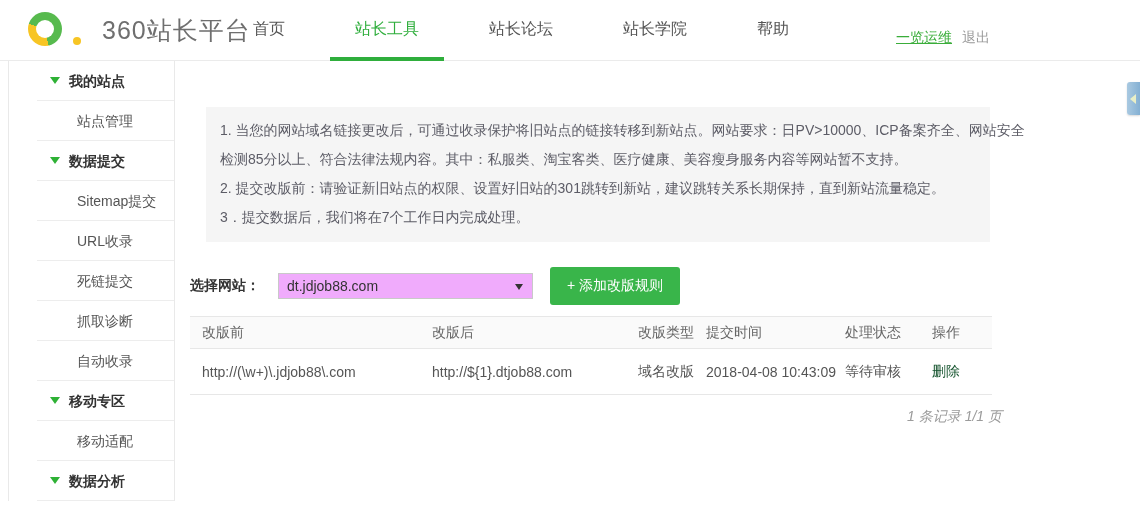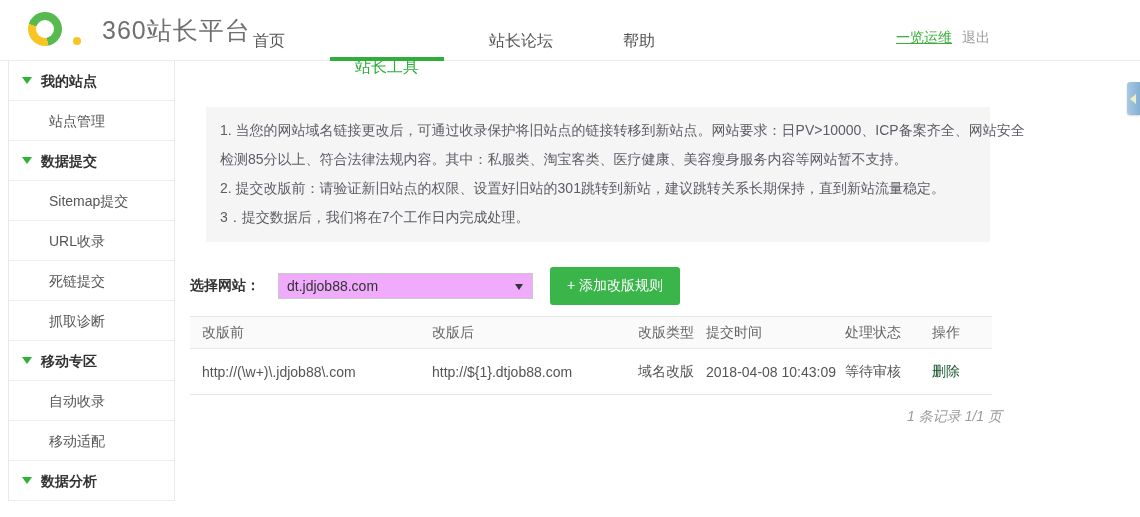--- a/index.html
+++ b/index.html
@@ -10,32 +10,32 @@
   
   .header { height:61px; border-bottom:1px solid #ebebeb; position:relative; background:#fff; }
   .logo { position:absolute; left:28px; top:12px; display:flex; align-items:flex-end; cursor:pointer;gap:16px; }
   .logo-ring { width:34px; height:34px; border-radius:50%; position:relative;
     background:conic-gradient(#57ba4e 0deg 168deg, #f7c524 168deg 288deg, #57ba4e 288deg 360deg); }
   .logo-ring::after { content:""; position:absolute; inset:8px; background:#fff; border-radius:50%; }
   .logo-dot { width:8px; height:8px; border-radius:50%; background:#f7c524; margin-left:-5px; margin-bottom:1px; }
   .logo-text { font-size:25px; color:#6f6f6f; margin-left:5px; letter-spacing:1px; line-height:32px; }
 
   .nav { position:absolute; left:218px; top:0; height:61px; display:flex; }
-  .nav-item { padding:12px 25px; margin:0 10px; line-height:58px; font-size:16px; color:#555;
+  .nav-item { padding:0 25px; margin:0 10px; line-height:58px; font-size:16px; color:#555;
     cursor:pointer; position:relative; white-space:nowrap; }
-  .nav-item.active { color:#2fae3c;margin-top:26px; }
+  .nav-item.active { color:#2fae3c; }
   .nav-item.active::after { content:""; position:absolute; left:0; right:0; bottom:0; height:4px; background:#2fae3c; }
 
   .header-right { position:absolute; right:150px; top:0; height:75px; display:flex; align-items:center; font-size:14px; }
   .ops-link { color:#3aad3a; text-decoration:underline; cursor:pointer; }
   .logout-link { color:#999; margin-left:10px; cursor:pointer; }
 
   
   .sidebar { position:absolute; left:8px; top:61px; width:167px;
-    border-left:1px solid #e9e9e9; border-right:1px solid #e9e9e9; background:#fff; }
+    border-left:1px solid #e9e9e9; border-right:1px solid #e9e9e9; background:#fff;padding-left:28px; }
   .side-row { height:40px; line-height:40px; border-bottom:1px solid #ededed;
     display:flex; align-items:center; cursor:pointer; background:#fff; }
   .side-section-title { padding-left:13px; font-weight:bold; font-size:14px; color:#333; }
   .side-item { padding-left:40px; font-size:14px; color:#555; }
   .caret-down { display:inline-block; width:0; height:0; border-left:5px solid transparent;
     border-right:5px solid transparent; border-top:7px solid #2eb135; margin-right:9px; flex:0 0 auto; }
 
   
   .main { position:absolute; left:176px; top:61px; width:964px; height:456px; }
 
@@ -78,20 +78,21 @@
 <div class="header">
   <div class="logo">
     <span class="logo-ring"></span>
     <span class="logo-dot"></span>
     <span class="logo-text">360站长平台</span>
   </div>
   <div class="nav">
     <div class="nav-item">首页</div>
     <div class="nav-item active">站长工具</div>
     <div class="nav-item">站长论坛</div>
+    <div class="nav-item">站长学院</div>
     <div class="nav-item">帮助</div>
   </div>
   <div class="header-right">
     <span class="ops-link">一览运维</span>
     <span class="logout-link">退出</span>
   </div>
 </div>
 
 <div class="sidebar">
   <div class="side-row side-section-title">
@@ -101,26 +102,26 @@
   <div class="side-row side-item">站点管理</div>
 
   <div class="side-row side-section-title">
     <span class="caret-down"></span>
     <span>数据提交</span>
   </div>
   <div class="side-row side-item">Sitemap提交</div>
   <div class="side-row side-item">URL收录</div>
   <div class="side-row side-item">死链提交</div>
   <div class="side-row side-item">抓取诊断</div>
+  <div class="side-row side-item">自动收录</div>
+
   <div class="side-row side-section-title">
     <span class="caret-down"></span>
     <span>移动专区</span>
   </div>
-
-  <div class="side-row side-item">自动收录</div>
   <div class="side-row side-item">移动适配</div>
 
   <div class="side-row side-section-title">
     <span class="caret-down"></span>
     <span>数据分析</span>
   </div>
 </div>
 
 <div class="main">
 

